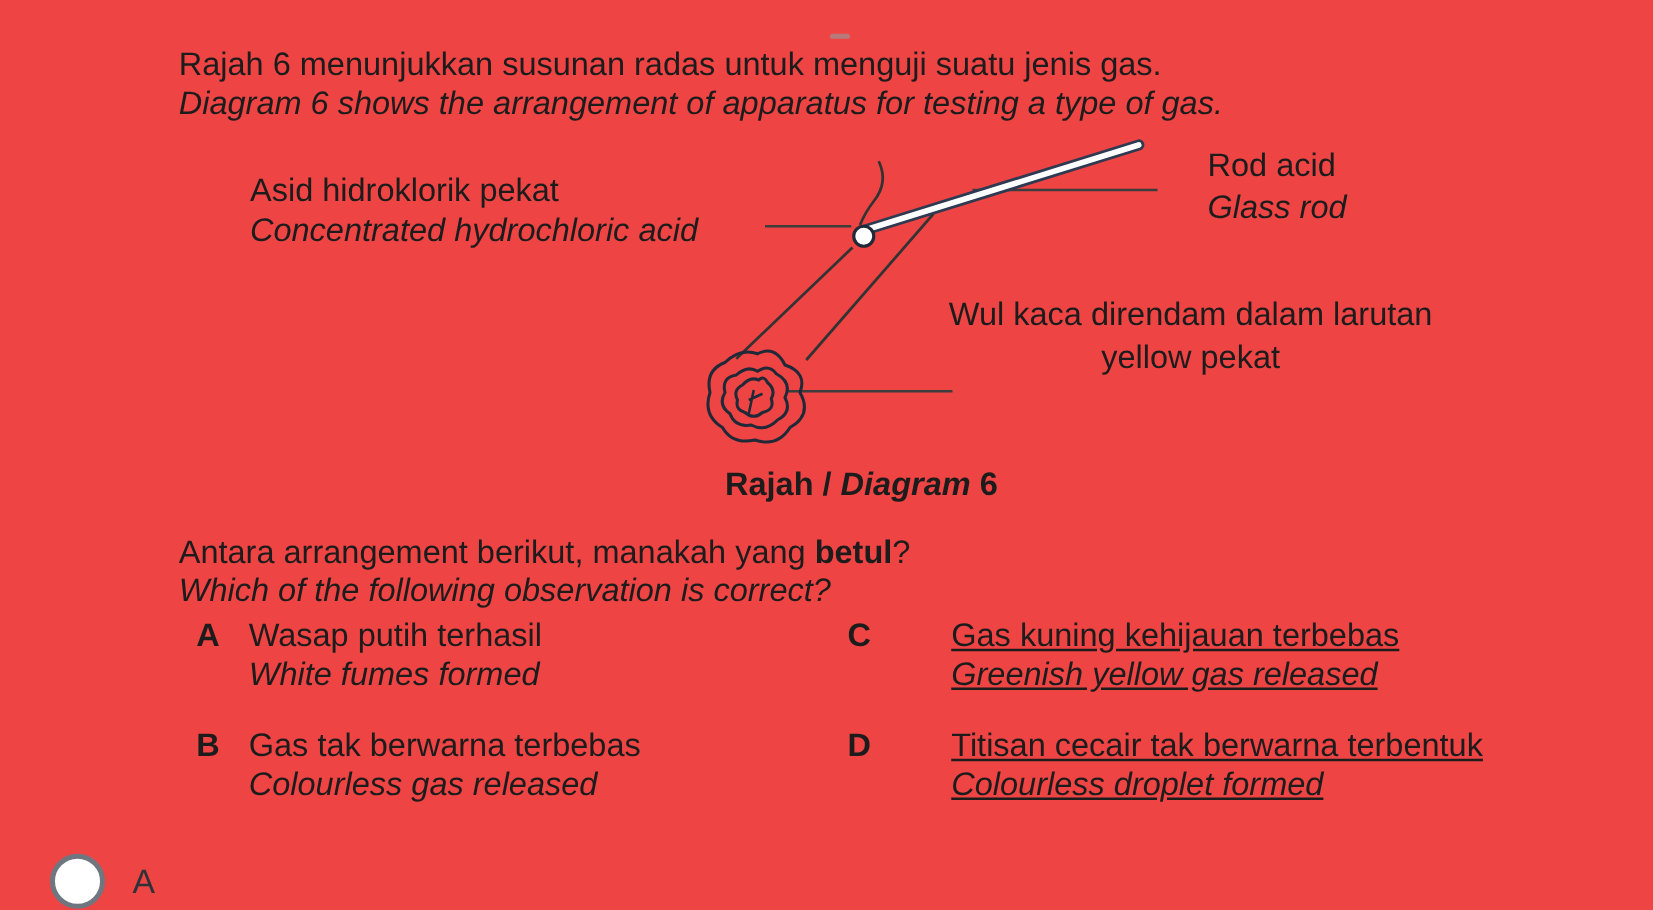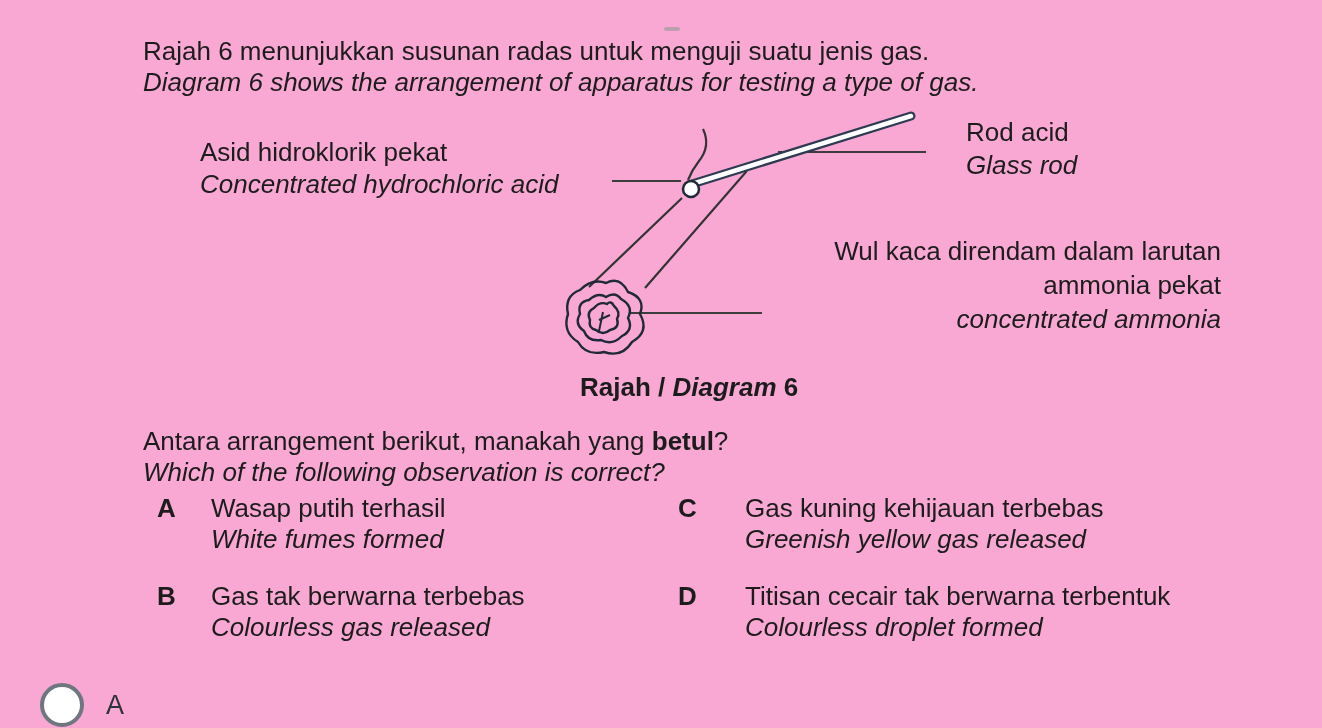--- a/index.html
+++ b/index.html
@@ -2,47 +2,47 @@
 <html><head>
 <meta charset="utf-8">
 <style>
   * { margin: 0; padding: 0; box-sizing: border-box; }
   html, body { background: #ffffff; }
   body { font-family: "Liberation Sans", "DejaVu Sans", sans-serif; color: #1c1c1c; }
   #page {
     position: relative;
     width: 1322px;
     height: 728px;
-    background: #f9a8d4;
+    background: #ef4444;
     overflow: hidden;
     font-size: 26px;
     line-height: 31px;
   }
   .abs { position: absolute; white-space: nowrap; }
   .it  { font-style: italic; }
 
   
   #intro        { left: 143px; top: 36px; }
 
   
   #acid-label   { left: 200px; top: 136px; width: 410px; text-align: left; line-height: 32px; }
   #rod-label    { left: 966px; top: 116px; line-height: 33px; }
-  #wool-label   { left: 776px; top: 234px; width: 445px; text-align: right; line-height: 34px; white-space: normal; }
+  #wool-label   { left: 730px; top: 234px; width: 445px; text-align: center; line-height: 34px; white-space: normal; }
 
   
   #caption      { left: 580px; top: 372px; font-weight: bold; }
   #prompt       { left: 143px; top: 426px; line-height: 31px; }
 
   
   .opt { position: absolute; display: flex; align-items: flex-start; line-height: 31px; }
   .opt .letter { font-weight: bold; width: 24px; flex: 0 0 auto; }
   .opt.col-left  { left: 157px; }
   .opt.col-right { left: 678px; }
-  .opt.col-left  .texts { margin-left: 30px; }
-  .opt.col-right .texts { margin-left: 43px; }
+  .opt.col-left  .texts { margin-left: 18px; }
+  .opt.col-right .texts { margin-left: 59px; text-decoration: underline; }
   .opt.row-1 { top: 493px; }
   .opt.row-2 { top: 581px; }
   .texts { white-space: nowrap; }
 
   
   #diagram-svg { position: absolute; left: 0; top: 0; width: 1322px; height: 728px; }
 
   
   #stray-mark { position: absolute; left: 664px; top: 27px; width: 16px; height: 4px;
                 background: #9a9a9a; border-radius: 2px; opacity: .65; }
@@ -102,22 +102,21 @@
     <div class="it">Concentrated hydrochloric acid</div>
   </div>
 
   <div id="rod-label" class="abs">
     <div>Rod acid</div>
     <div class="it">Glass rod</div>
   </div>
 
   <div id="wool-label" class="abs">
     <div>Wul kaca direndam dalam larutan</div>
-    <div>ammonia pekat</div>
-    <div class="it">concentrated ammonia</div>
+    <div>yellow pekat</div>
   </div>
 
   <div id="caption" class="abs">
     <span>Rajah / </span><span class="it">Diagram</span><span> 6</span>
   </div>
 
   <div id="prompt" class="abs">
     <div><span>Antara arrangement berikut, manakah yang </span><b>betul</b><span>?</span></div>
     <div class="it">Which of the following observation is correct?</div>
   </div>

